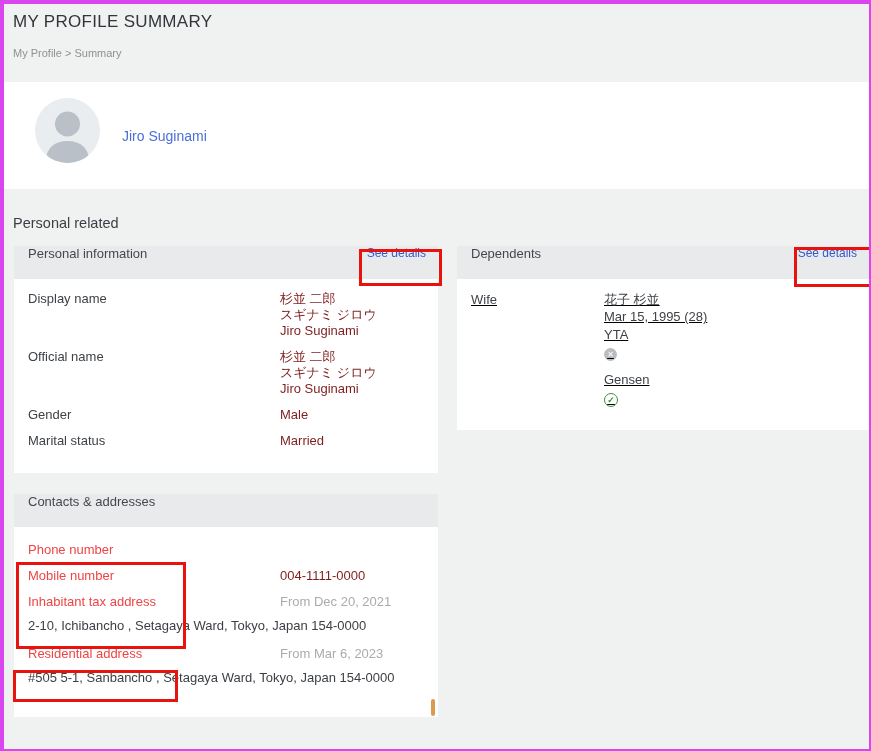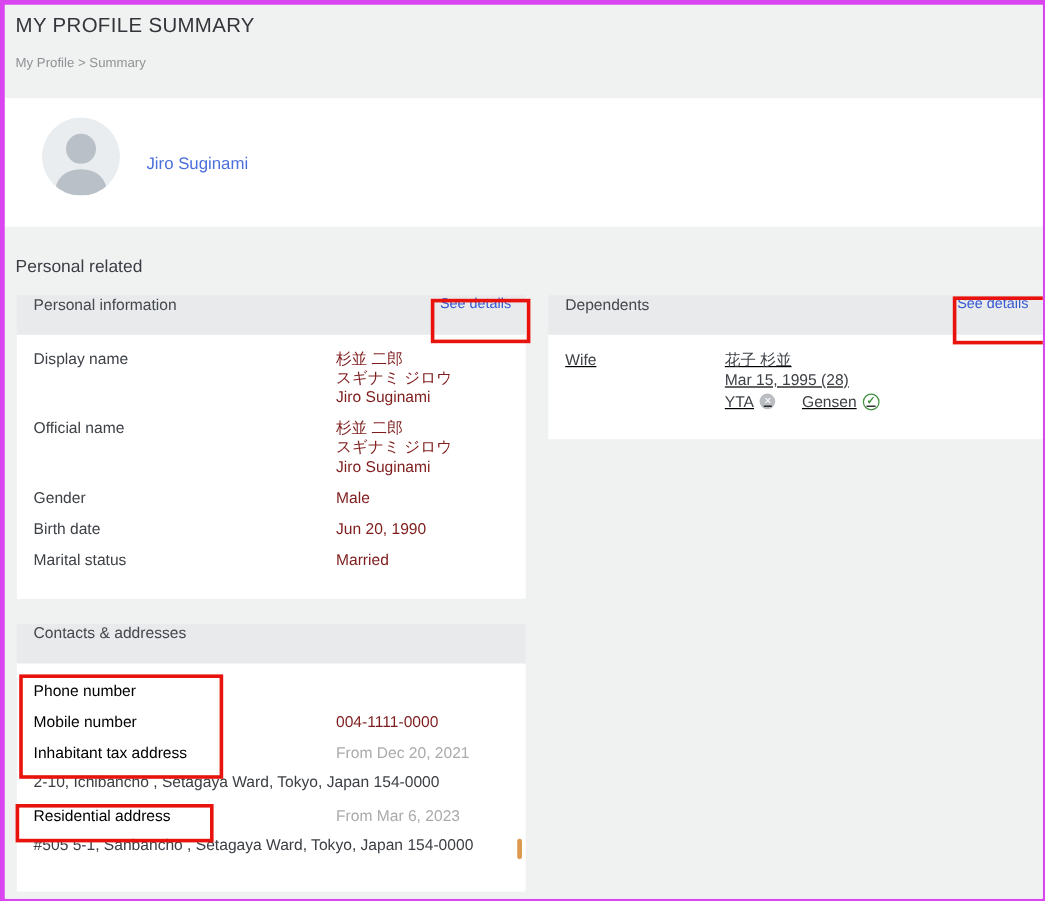--- a/index.html
+++ b/index.html
@@ -37,28 +37,28 @@
   .dep-body{padding:12px 10px 23px 14px;box-sizing:border-box;}
   .ca-body{padding:10px 0 24px 0;box-sizing:border-box;}
 
   .row{display:flex;align-items:flex-start;margin-bottom:10px;}
   .flabel{width:252px;flex:0 0 252px;font-size:13px;color:#3e4247;line-height:16px;}
   .fvalue{font-size:13px;color:#7f1d1d;line-height:16px;}
   .fvalue div{line-height:16px;}
 
   .ca-row{display:flex;align-items:center;height:26px;padding-left:14px;}
   .ca-row .flabel{width:252px;flex:0 0 252px;}
-  .link{font-size:13px;color:#000000;text-decoration:none;cursor:pointer;}
+  .link{font-size:13px;color:#ef4444;text-decoration:none;cursor:pointer;}
   .muted{color:#a9abad;}
   .addr{font-size:13px;color:#3c4045;padding-left:14px;margin:3px 0 7px 0;line-height:16px;white-space:nowrap;}
 
   .dep-row{display:flex;align-items:flex-start;text-decoration:underline;}
   .dep-label{width:133px;flex:0 0 133px;font-size:13px;color:#3e4247;line-height:17px;}
   .dep-value{font-size:13px;color:#3e4247;line-height:17px;}
-  .badges{display:flex;align-items:center;gap:5px;margin-top:1px;}
+  .badges{display:flex;gap:5px;margin-top:1px;flex-direction:column;}
   .badge-label{font-size:13px;color:#3e4247;}
   .badge-gap{width:12px;}
 
   .x-circle{display:inline-flex;width:13px;height:13px;border-radius:50%;background:#b9bdc1;
     color:#fff;font-size:8px;line-height:13px;align-items:center;justify-content:center;}
   .x-circle::before{content:"\2715";}
   .check-circle{display:inline-flex;width:12px;height:12px;border-radius:50%;
     border:1.5px solid #3d8f3d;color:#3d8f3d;font-size:9px;font-weight:bold;
     align-items:center;justify-content:center;background:#fff;}
   .check-circle::before{content:"\2713";}
@@ -118,24 +118,20 @@
               <div>杉並 二郎</div>
               <div>スギナミ ジロウ</div>
               <div>Jiro Suginami</div>
             </div>
           </div>
           <div class="row">
             <div class="flabel">Gender</div>
             <div class="fvalue">Male</div>
           </div>
           <div class="row">
-            <div class="flabel">Birth date</div>
-            <div class="fvalue">Jun 20, 1990</div>
-          </div>
-          <div class="row">
             <div class="flabel">Marital status</div>
             <div class="fvalue">Married</div>
           </div>
         </div>
       </div>
 
       <div class="panel">
         <div class="panel-header">
           <span class="panel-title">Contacts &amp; addresses</span>
         </div>

